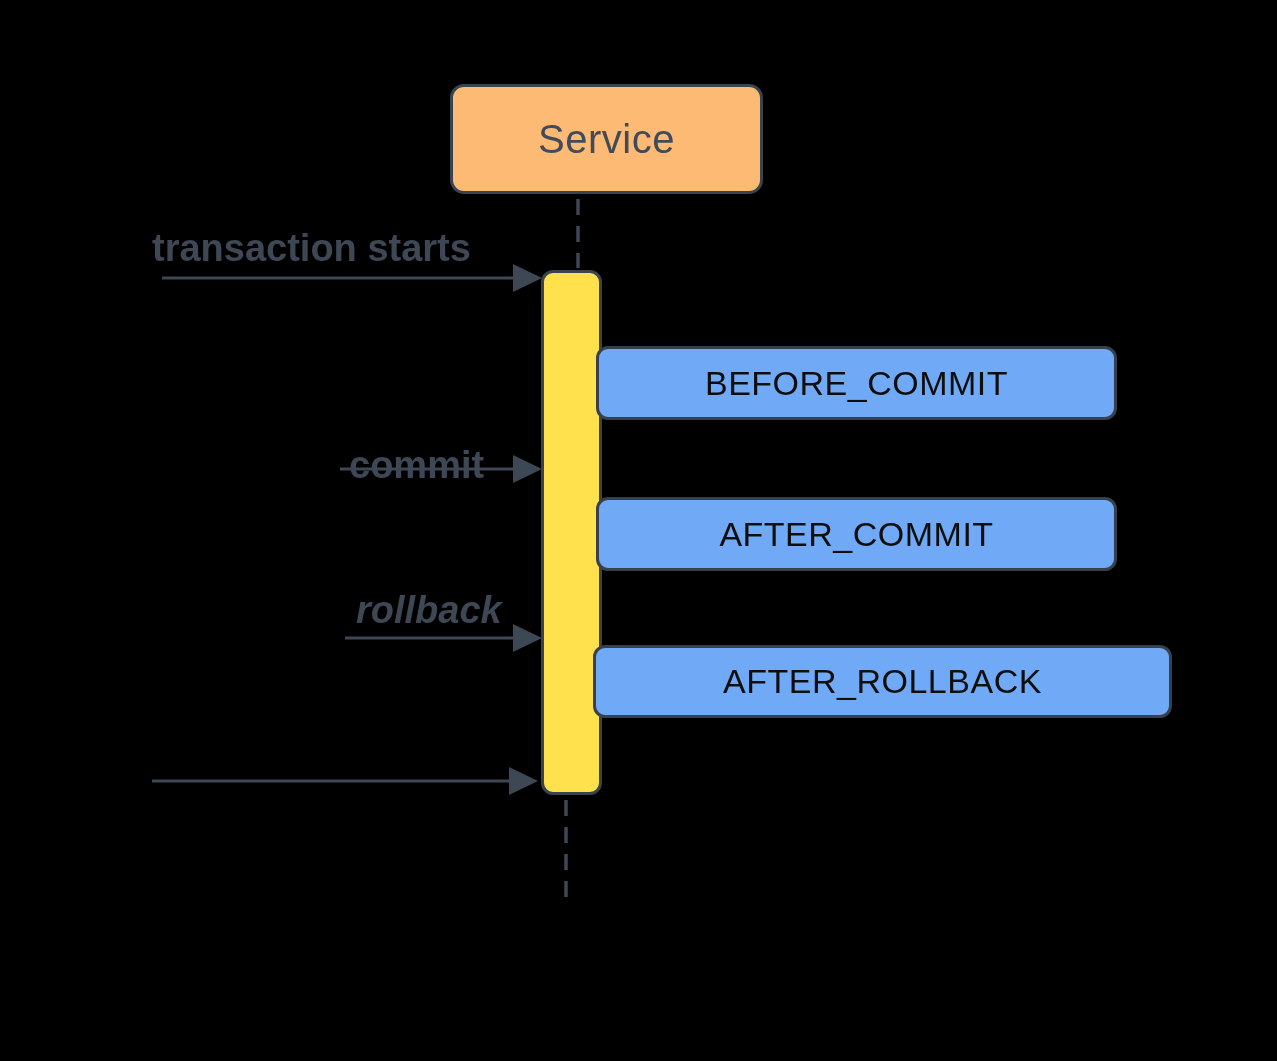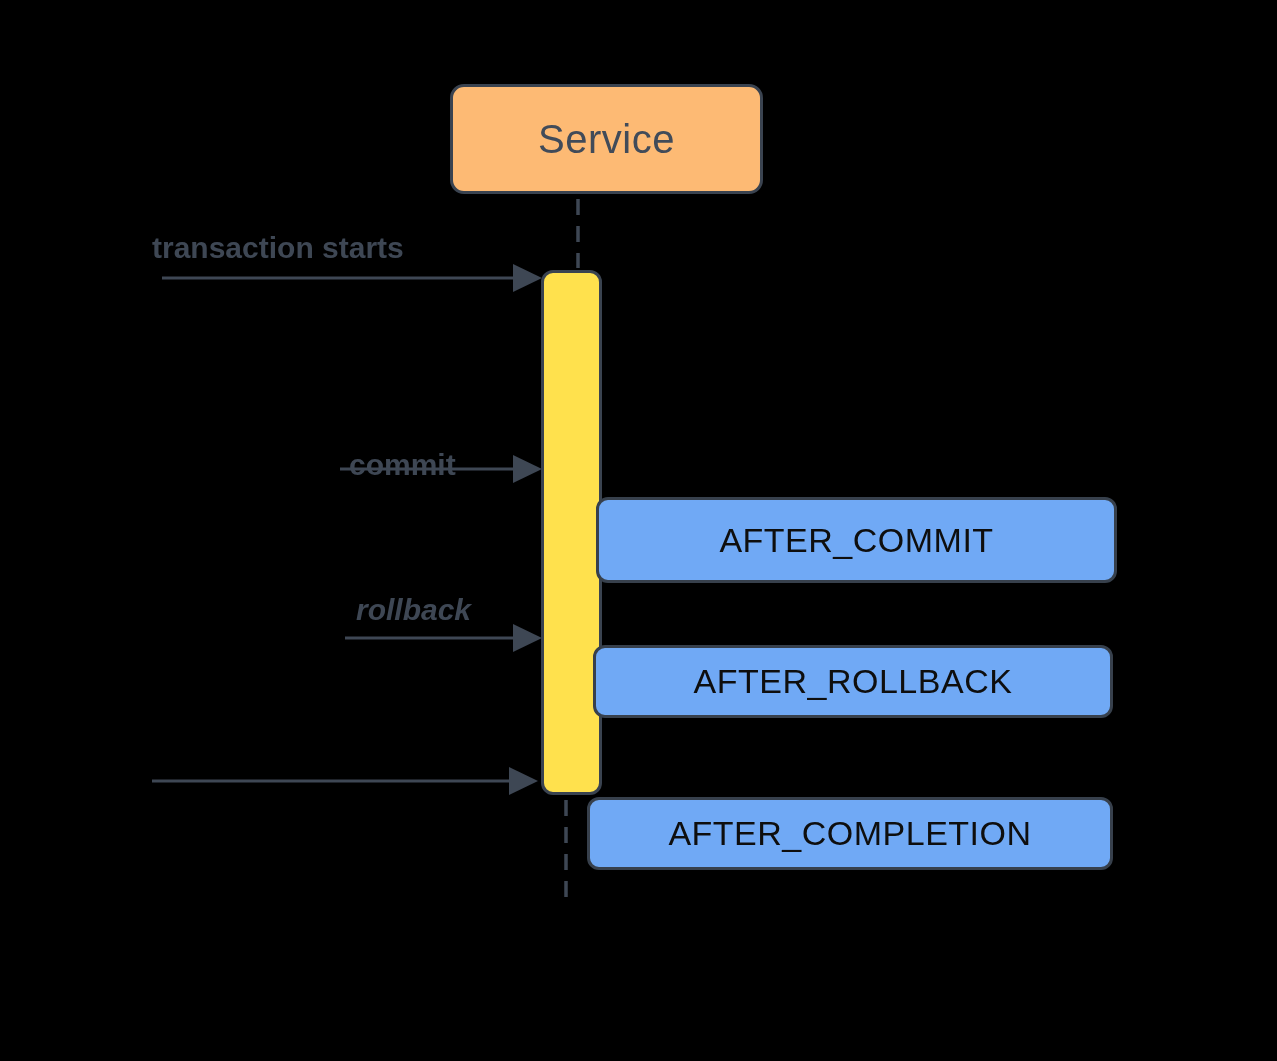--- a/index.html
+++ b/index.html
@@ -47,21 +47,21 @@
     top: 270px;
     width: 61px;
     height: 525px;
     background: #FFE14D;
     border: 3px solid #3A4350;
     border-radius: 12px;
     box-sizing: border-box;
   }
   .msg-label {
     position: absolute;
-    font-size: 30px;
+    font-size: 38px;
     font-weight: bold;
     color: #3E4754;
     line-height: 36px;
     white-space: nowrap;
   }
   .callback-box {
     position: absolute;
     background: #70A9F5;
     border: 3px solid #37404C;
     border-radius: 12px;
@@ -70,22 +70,22 @@
     justify-content: center;
     box-sizing: border-box;
   }
   .callback-box span {
     font-size: 34px;
     color: #0E0E0E;
     letter-spacing: 0.5px;
     white-space: nowrap;
   }
   #cb-before  { left: 596px; top: 346px; width: 521px; height: 74px; }
-  #cb-commit  { left: 596px; top: 497px; width: 521px; height: 86px; }
-  #cb-rollback{ left: 593px; top: 645px; width: 520px; height: 73px; }
+  #cb-commit  { left: 596px; top: 497px; width: 521px; height: 74px; }
+  #cb-rollback{ left: 593px; top: 645px; width: 579px; height: 73px; }
   #cb-completion { left: 587px; top: 797px; width: 526px; height: 73px; }
   #msg-1 { left: 152px; top: 230px; }
   #msg-2 { left: 349px; top: 423px; margin-top: 24px; }
   #msg-3 { left: 356px; top: 592px; font-style: italic; }
   #msg-4 { left: 163px; top: 733px; }
 </style>
 </head>
 <body>
 
 <div class="canvas">
@@ -120,23 +120,23 @@
   <div class="actor-box">
     <span>Service</span>
   </div>
 
   <div class="activation-bar"></div>
 
   <div class="msg-label" id="msg-1">transaction starts</div>
   <div class="msg-label" id="msg-2">commit</div>
   <div class="msg-label" id="msg-3">rollback</div>
 
+  <div class="callback-box" id="cb-before">
+    <span>BEFORE_COMMIT</span>
+  </div>
   <div class="callback-box" id="cb-commit">
     <span>AFTER_COMMIT</span>
   </div>
   <div class="callback-box" id="cb-rollback">
     <span>AFTER_ROLLBACK</span>
   </div>
-  <div class="callback-box" id="cb-completion">
-    <span>AFTER_COMPLETION</span>
-  </div>
 
 </div>
 
 </body></html>

